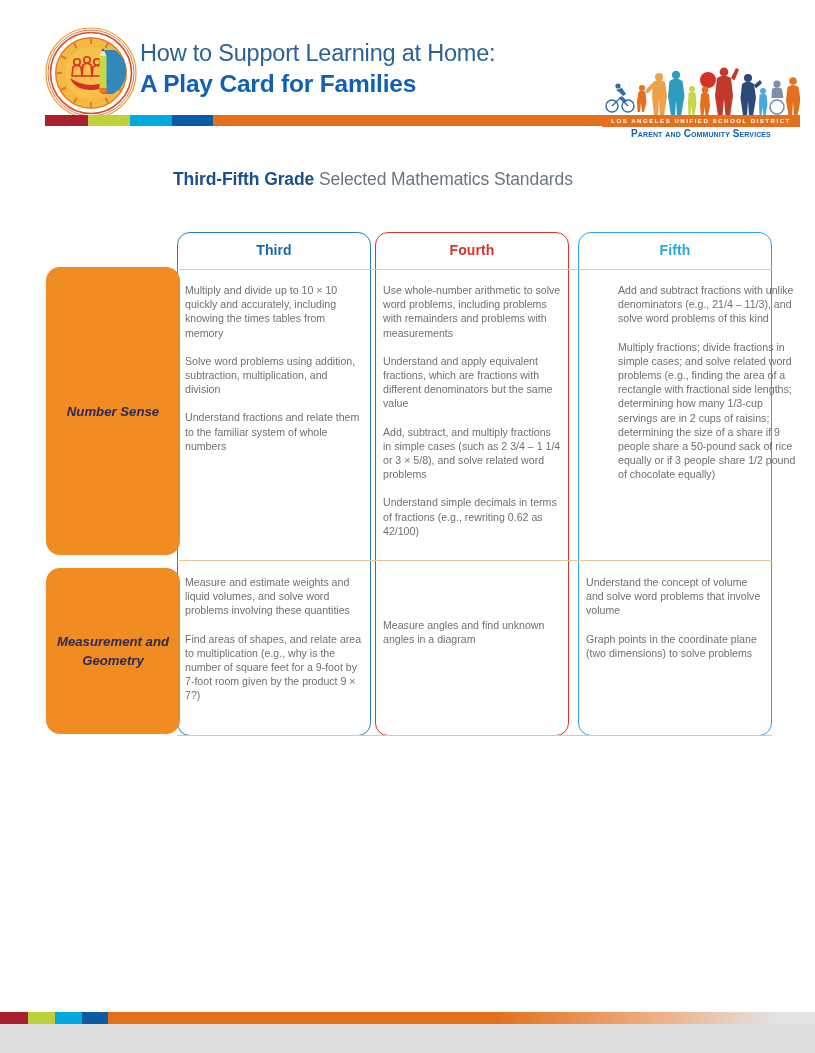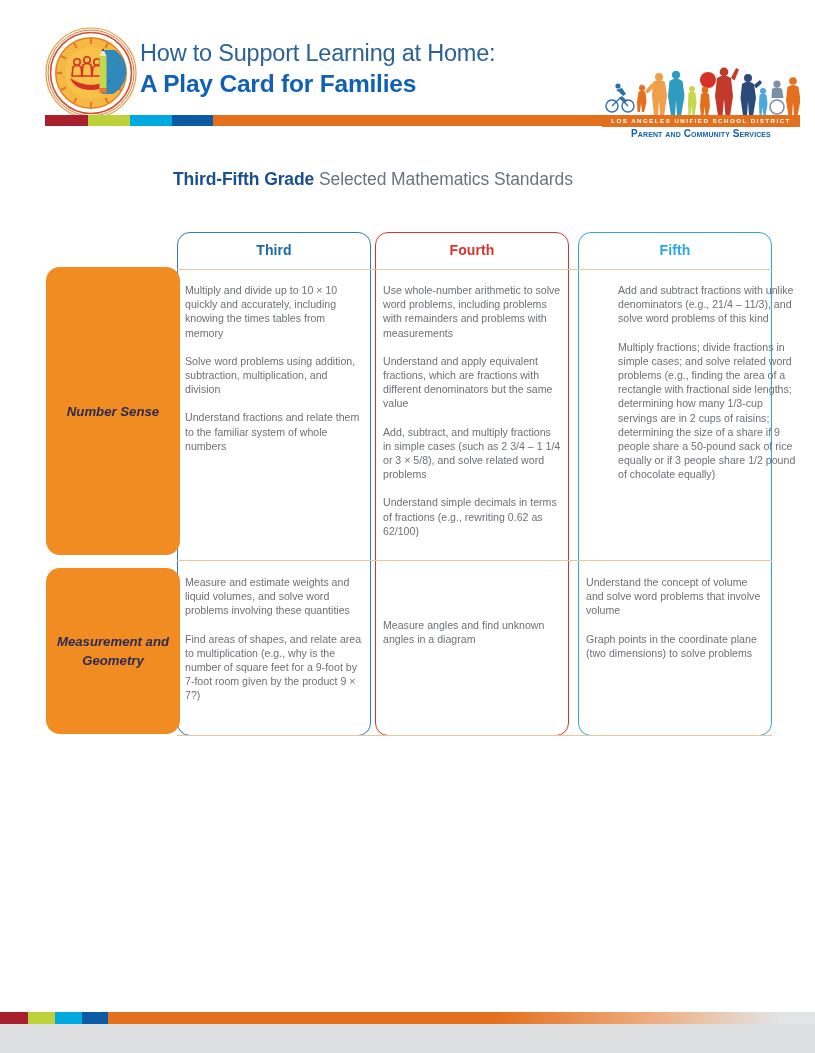--- a/index.html
+++ b/index.html
@@ -413,21 +413,21 @@
     <div class="cell" id="cell-third-number">
       <p>Multiply and divide up to 10 × 10 quickly and accurately, including knowing the times tables from memory</p>
       <p>Solve word problems using addition, subtraction, multiplication, and division</p>
       <p>Understand fractions and relate them to the familiar system of whole numbers</p>
     </div>
 
     <div class="cell" id="cell-fourth-number">
       <p>Use whole-number arithmetic to solve word problems, including problems with remainders and problems with measurements</p>
       <p>Understand and apply equivalent fractions, which are fractions with different denominators but the same value</p>
       <p>Add, subtract, and multiply fractions in simple cases (such as 2 3/4 – 1 1/4 or 3 × 5/8), and solve related word problems</p>
-      <p>Understand simple decimals in terms of fractions (e.g., rewriting 0.62 as 62/100)</p>
+      <p>Understand simple decimals in terms of fractions (e.g., rewriting 0.62 as 42/100)</p>
     </div>
 
     <div class="cell" id="cell-fifth-number">
       <p>Add and subtract fractions with unlike denominators (e.g., 21/4 – 11/3), and solve word problems of this kind</p>
       <p>Multiply fractions; divide fractions in simple cases; and solve related word problems (e.g., finding the area of a rectangle with fractional side lengths; determining how many 1/3-cup servings are in 2 cups of raisins; determining the size of a share if 9 people share a 50-pound sack of rice equally or if 3 people share 1/2 pound of chocolate equally)</p>
     </div>
 
     <div class="cell" id="cell-third-measure">
       <p>Measure and estimate weights and liquid volumes, and solve word problems involving these quantities</p>
       <p>Find areas of shapes, and relate area to multiplication (e.g., why is the number of square feet for a 9-foot by 7-foot room given by the product 9 × 7?)</p>

